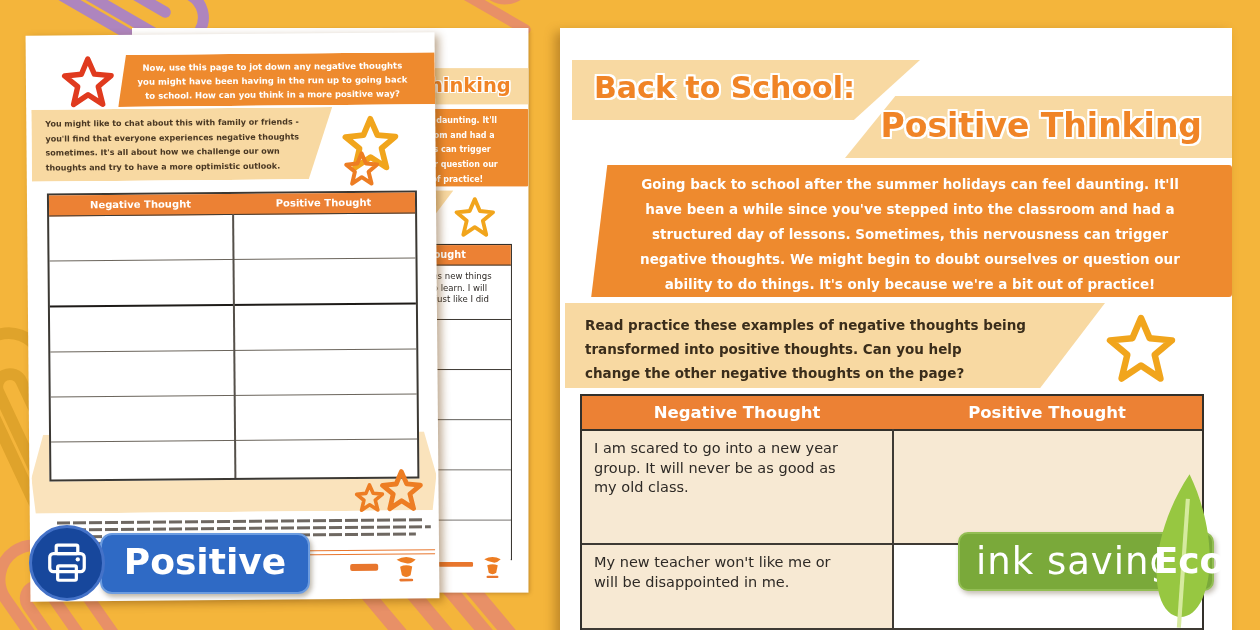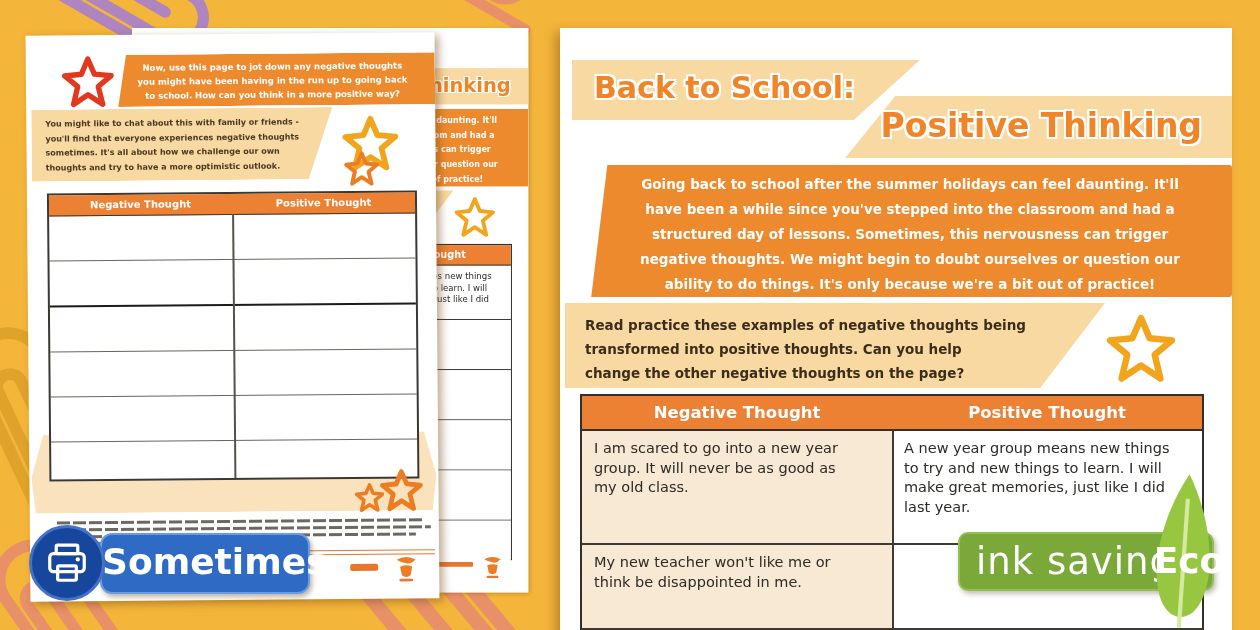--- a/index.html
+++ b/index.html
@@ -342,42 +342,38 @@
 
   <div class="f-table">
     <div class="f-head">
       <div>Negative Thought</div>
       <div>Positive Thought</div>
     </div>
     <div class="f-row first" style="height:112px">
       <div class="neg">I am scared to go into a new year
 group. It will never be as good as
 my old class.</div>
-      <div class="pos">A new year group means new things
-to try and new things to learn. I will
-make great memories, just like I did
-last year.</div>
     </div>
     <div class="f-row" style="height:83px">
       <div class="neg">My new teacher won't like me or
-think be disappointed in me.</div>
+will be disappointed in me.</div>
       <div class="pos"></div>
     </div>
     <div class="f-row" style="height:83px">
       <div class="neg">I'm not clever enough to be in this</div>
       <div class="pos"></div>
     </div>
 
     <div class="col-line" style="top:33px;background:#3E3A34;width:2px"></div>
   </div>
 
 </div>
 
 <div class="printable-badge">
-  <div class="pr-bar">Sometimes</div>
+  <div class="pr-bar">Positive</div>
   <div class="pr-circle">
     <svg width="46" height="46" viewBox="0 0 64 64">
       <g fill="none" stroke="#fff" stroke-width="4.5" stroke-linejoin="round">
         <rect x="17" y="7" width="30" height="12" rx="2"></rect>
         <rect x="8" y="19" width="48" height="25" rx="5"></rect>
         <rect x="19" y="36" width="26" height="20" rx="2"></rect>
       </g>
       <circle cx="47" cy="27" r="3" fill="#fff"></circle>
     </svg>
   </div>

